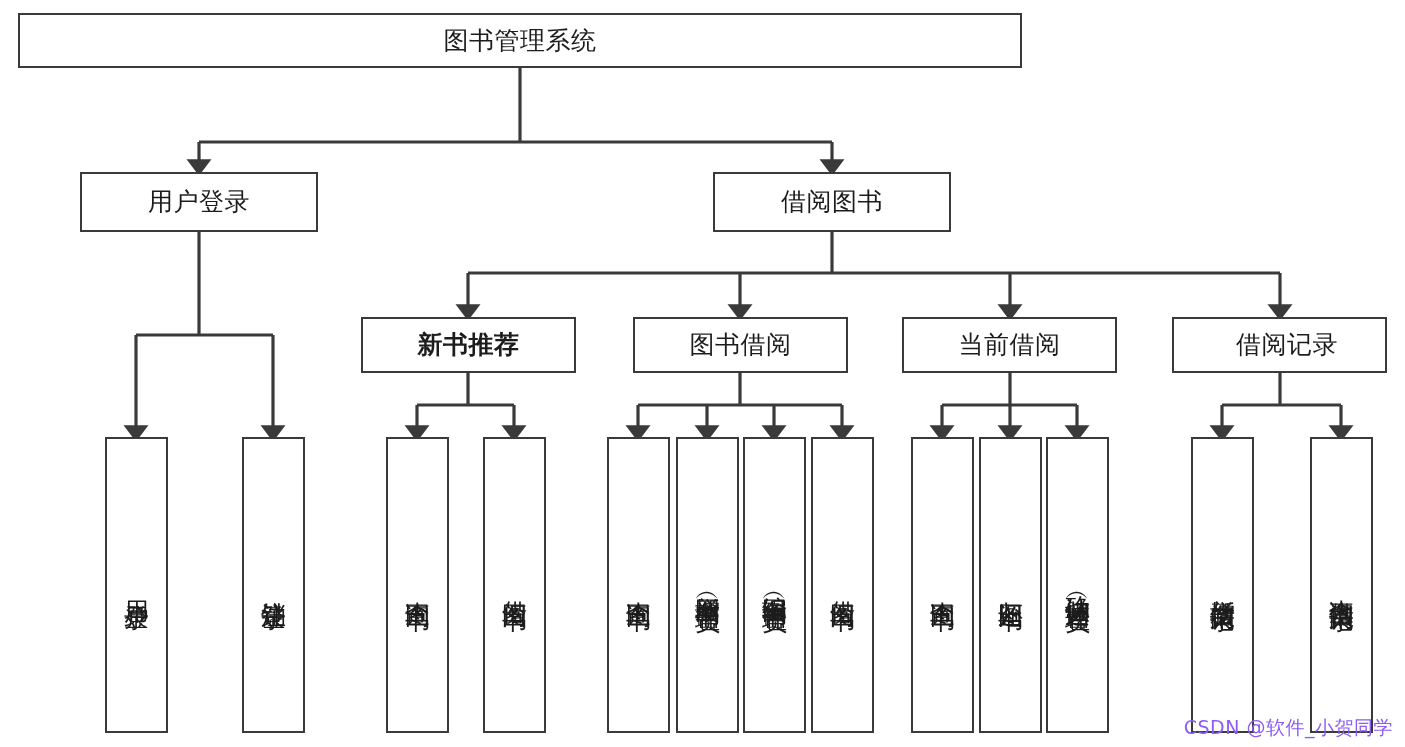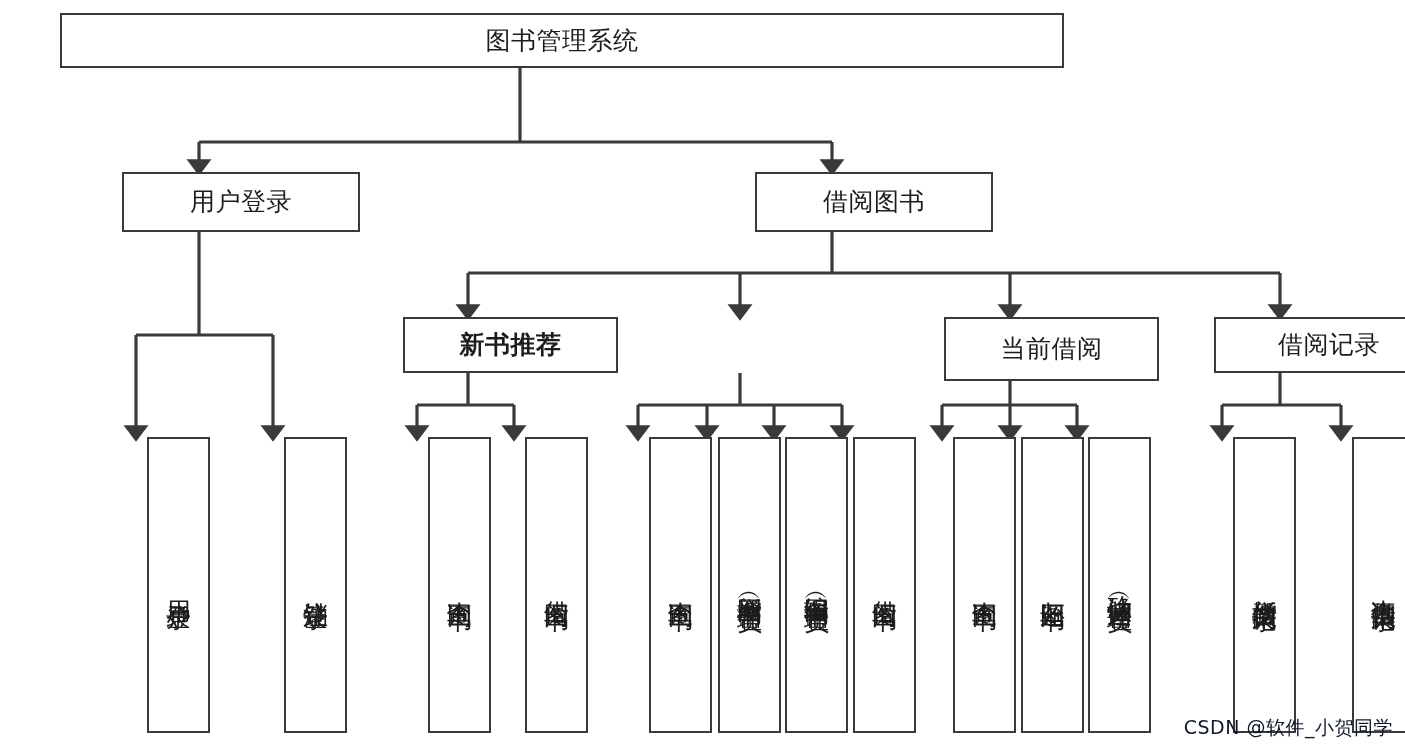--- a/index.html
+++ b/index.html
@@ -28,21 +28,20 @@
   .node {
     position: absolute;
     box-sizing: border-box;
     border: 2.5px solid #3a3a3a;
     background: #ffffff;
     display: flex;
     align-items: center;
     justify-content: center;
     color: #1c1c1c;
     overflow: hidden;
-    margin-left: 42px;
   }
   .node .label {
     display: block;
     text-align: center;
     line-height: 1.12;
     letter-spacing: 0.5px;
   }
   .node.horiz .label {
     writing-mode: horizontal-tb;
     font-size: 25px;
@@ -53,21 +52,21 @@
     font-size: 25px;
     letter-spacing: 2px;
     line-height: 1;
   }
   .node.root .label { font-size: 25px; }
   .watermark {
     position: absolute;
     right: 12px;
     bottom: 6px;
     font-size: 19px;
-    color: #0f172a;
+    color: #8b5cf6;
     white-space: nowrap;
     letter-spacing: 0.5px;
   }
 </style>
 </head>
 <body>
 
 <div id="canvas">
 
   <svg id="wires" viewBox="0 0 1405 747" width="1405" height="747" xmlns="http://www.w3.org/2000/svg">
@@ -129,22 +128,25 @@
   </div>
 
   <div class="node horiz" style="left:713px; top:172px; width:238px; height:60px;">
     <span class="label">借阅图书</span>
   </div>
 
   <div class="node horiz" style="left:361px; top:317px; width:215px; height:56px;font-weight:bold;">
     <span class="label">新书推荐</span>
   </div>
 
+  <div class="node horiz" style="left:633px; top:317px; width:215px; height:56px;">
+    <span class="label">图书借阅</span>
+  </div>
 
-  <div class="node horiz" style="left:902px; top:317px; width:215px; height:64px;">
+  <div class="node horiz" style="left:902px; top:317px; width:215px; height:56px;">
     <span class="label">当前借阅</span>
   </div>
 
   <div class="node horiz" style="left:1172px; top:317px; width:215px; height:56px;padding-left:15px;">
     <span class="label">借阅记录</span>
   </div>
 
   <div class="node vert" style="left:105px; top:437px; width:63px; height:296px;">
     <span class="label">用户登录</span>
   </div>

